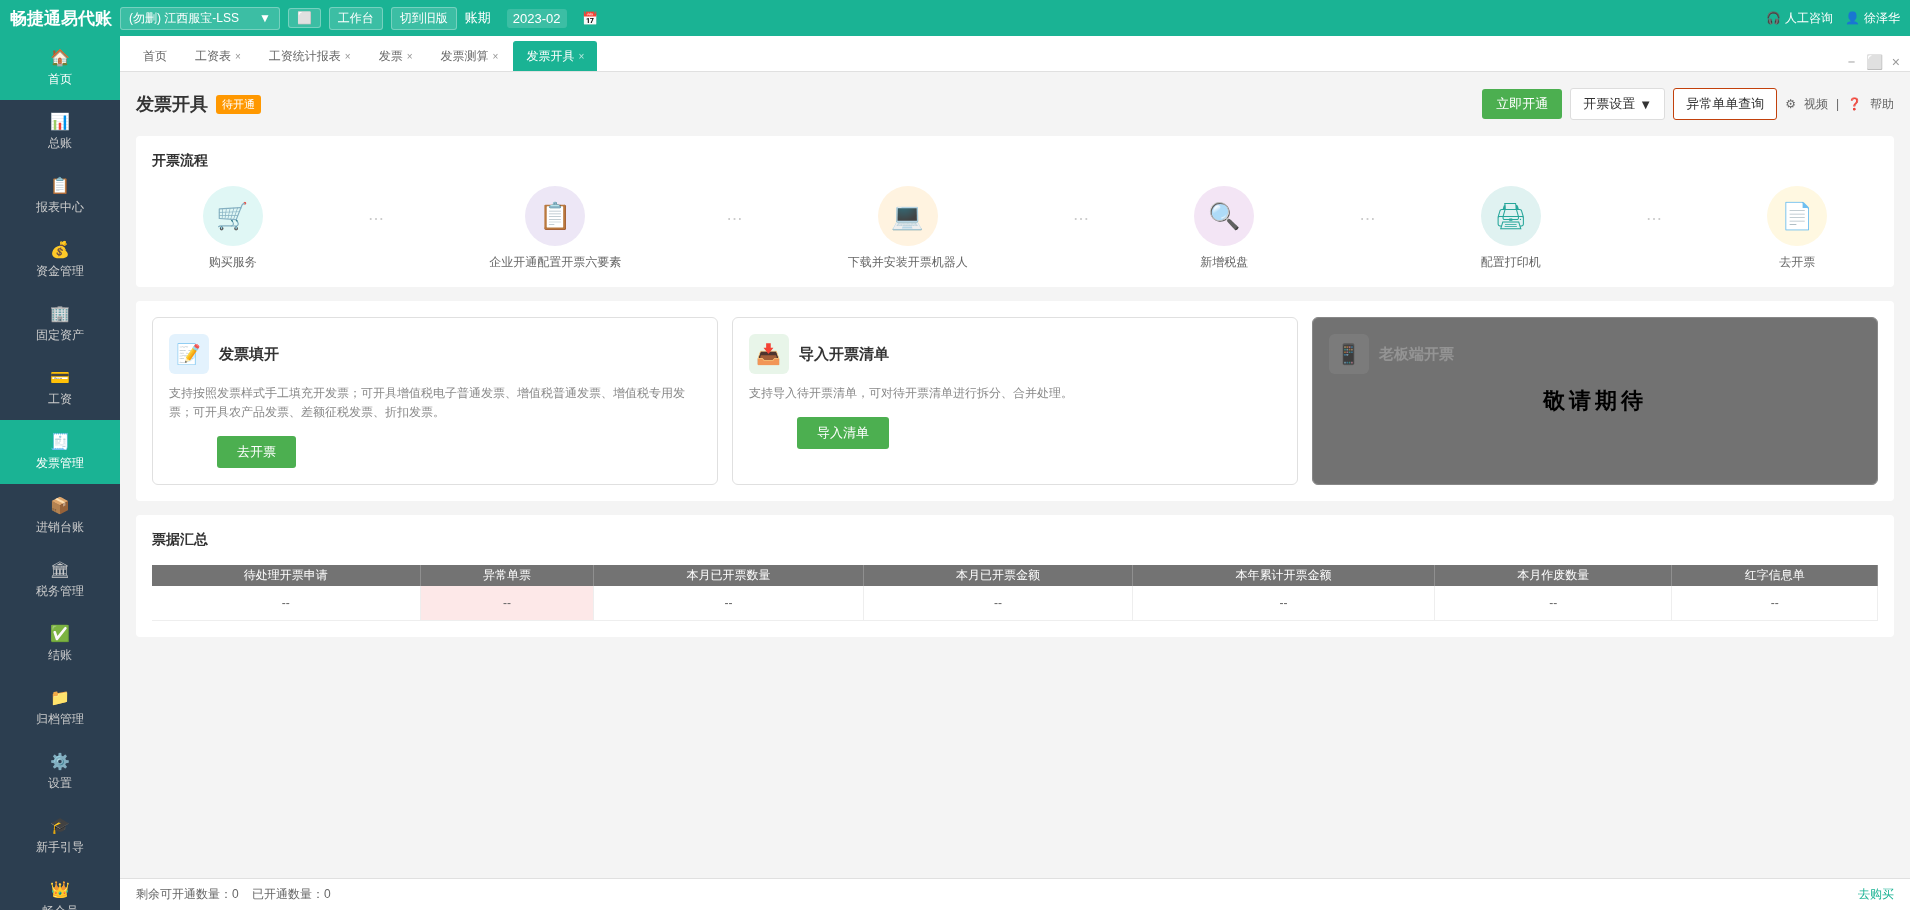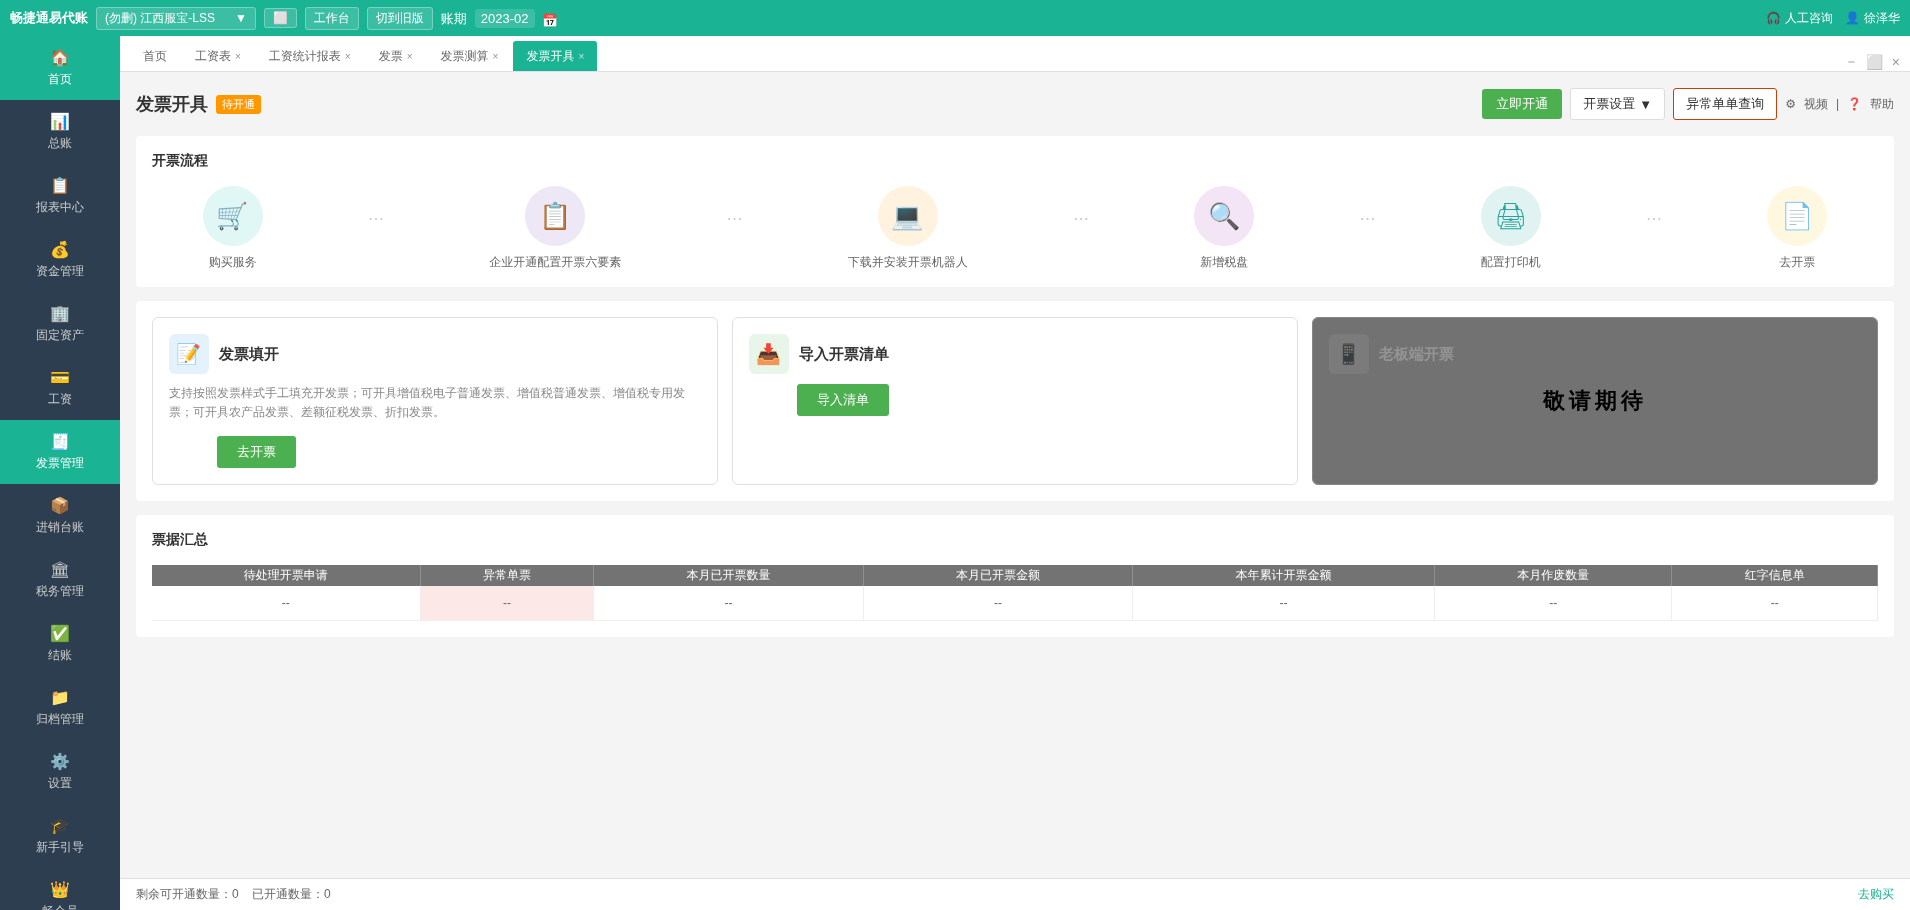--- a/index.html
+++ b/index.html
@@ -9,21 +9,21 @@
     .top-bar {
       height: 36px;
       background: #1ab394;
       display: flex;
       align-items: center;
       justify-content: space-between;
       padding: 0 10px;
       color: white;
     }
     .top-bar-left { display: flex; align-items: center; gap: 8px; }
-    .top-bar-logo { font-size: 13px; font-weight: bold; color: white; }
+    .top-bar-logo { font-size: 17px; font-weight: bold; color: white; }
     .top-bar-company {
       background: rgba(255,255,255,0.15);
       border: 1px solid rgba(255,255,255,0.3);
       border-radius: 3px;
       padding: 2px 8px;
       color: white;
       font-size: 12px;
       display: flex;
       align-items: center;
       gap: 20px;
@@ -34,22 +34,22 @@
       border: 1px solid rgba(255,255,255,0.3);
       border-radius: 3px;
       padding: 2px 8px;
       color: white;
       font-size: 12px;
       cursor: pointer;
     }
     .top-bar-right { display: flex; align-items: center; gap: 12px; font-size: 12px; }
     .top-bar-period {
       display: flex;
-      align-items: flex-end;
-      gap: 8px;
+      align-items: center;
+      gap: 16px;
     }
     .period-label {
       background: rgba(255,255,255,0.15);
       padding: 2px 6px;
       border-radius: 3px;
       cursor: pointer;
     }
     .top-bar-user { display: flex; align-items: center; gap: 4px; cursor: pointer; }
 
     
@@ -523,20 +523,21 @@
             <button class="billing-card-btn">去开票</button>
           </div>
 
           <div class="billing-card">
             <div class="billing-card-header">
               <div class="billing-card-icon" style="background:#e8f5e9;">
                 <span style="color:#43a047;">📥</span>
               </div>
               <span class="billing-card-title">导入开票清单</span>
             </div>
+            <div class="billing-card-desc">支持导入待开票清单，可对待开票清单进行拆分、合并处理。</div>
             <button class="billing-card-btn">导入清单</button>
           </div>
 
           <div class="billing-card disabled" style="background:#888; border-color:#888; position:relative;">
             <div class="billing-card-header">
               <div class="billing-card-icon" style="background:rgba(255,255,255,0.2);">
                 <span style="color:#eee;">📱</span>
               </div>
               <span class="billing-card-title" style="color:#ddd;">老板端开票</span>
             </div>

